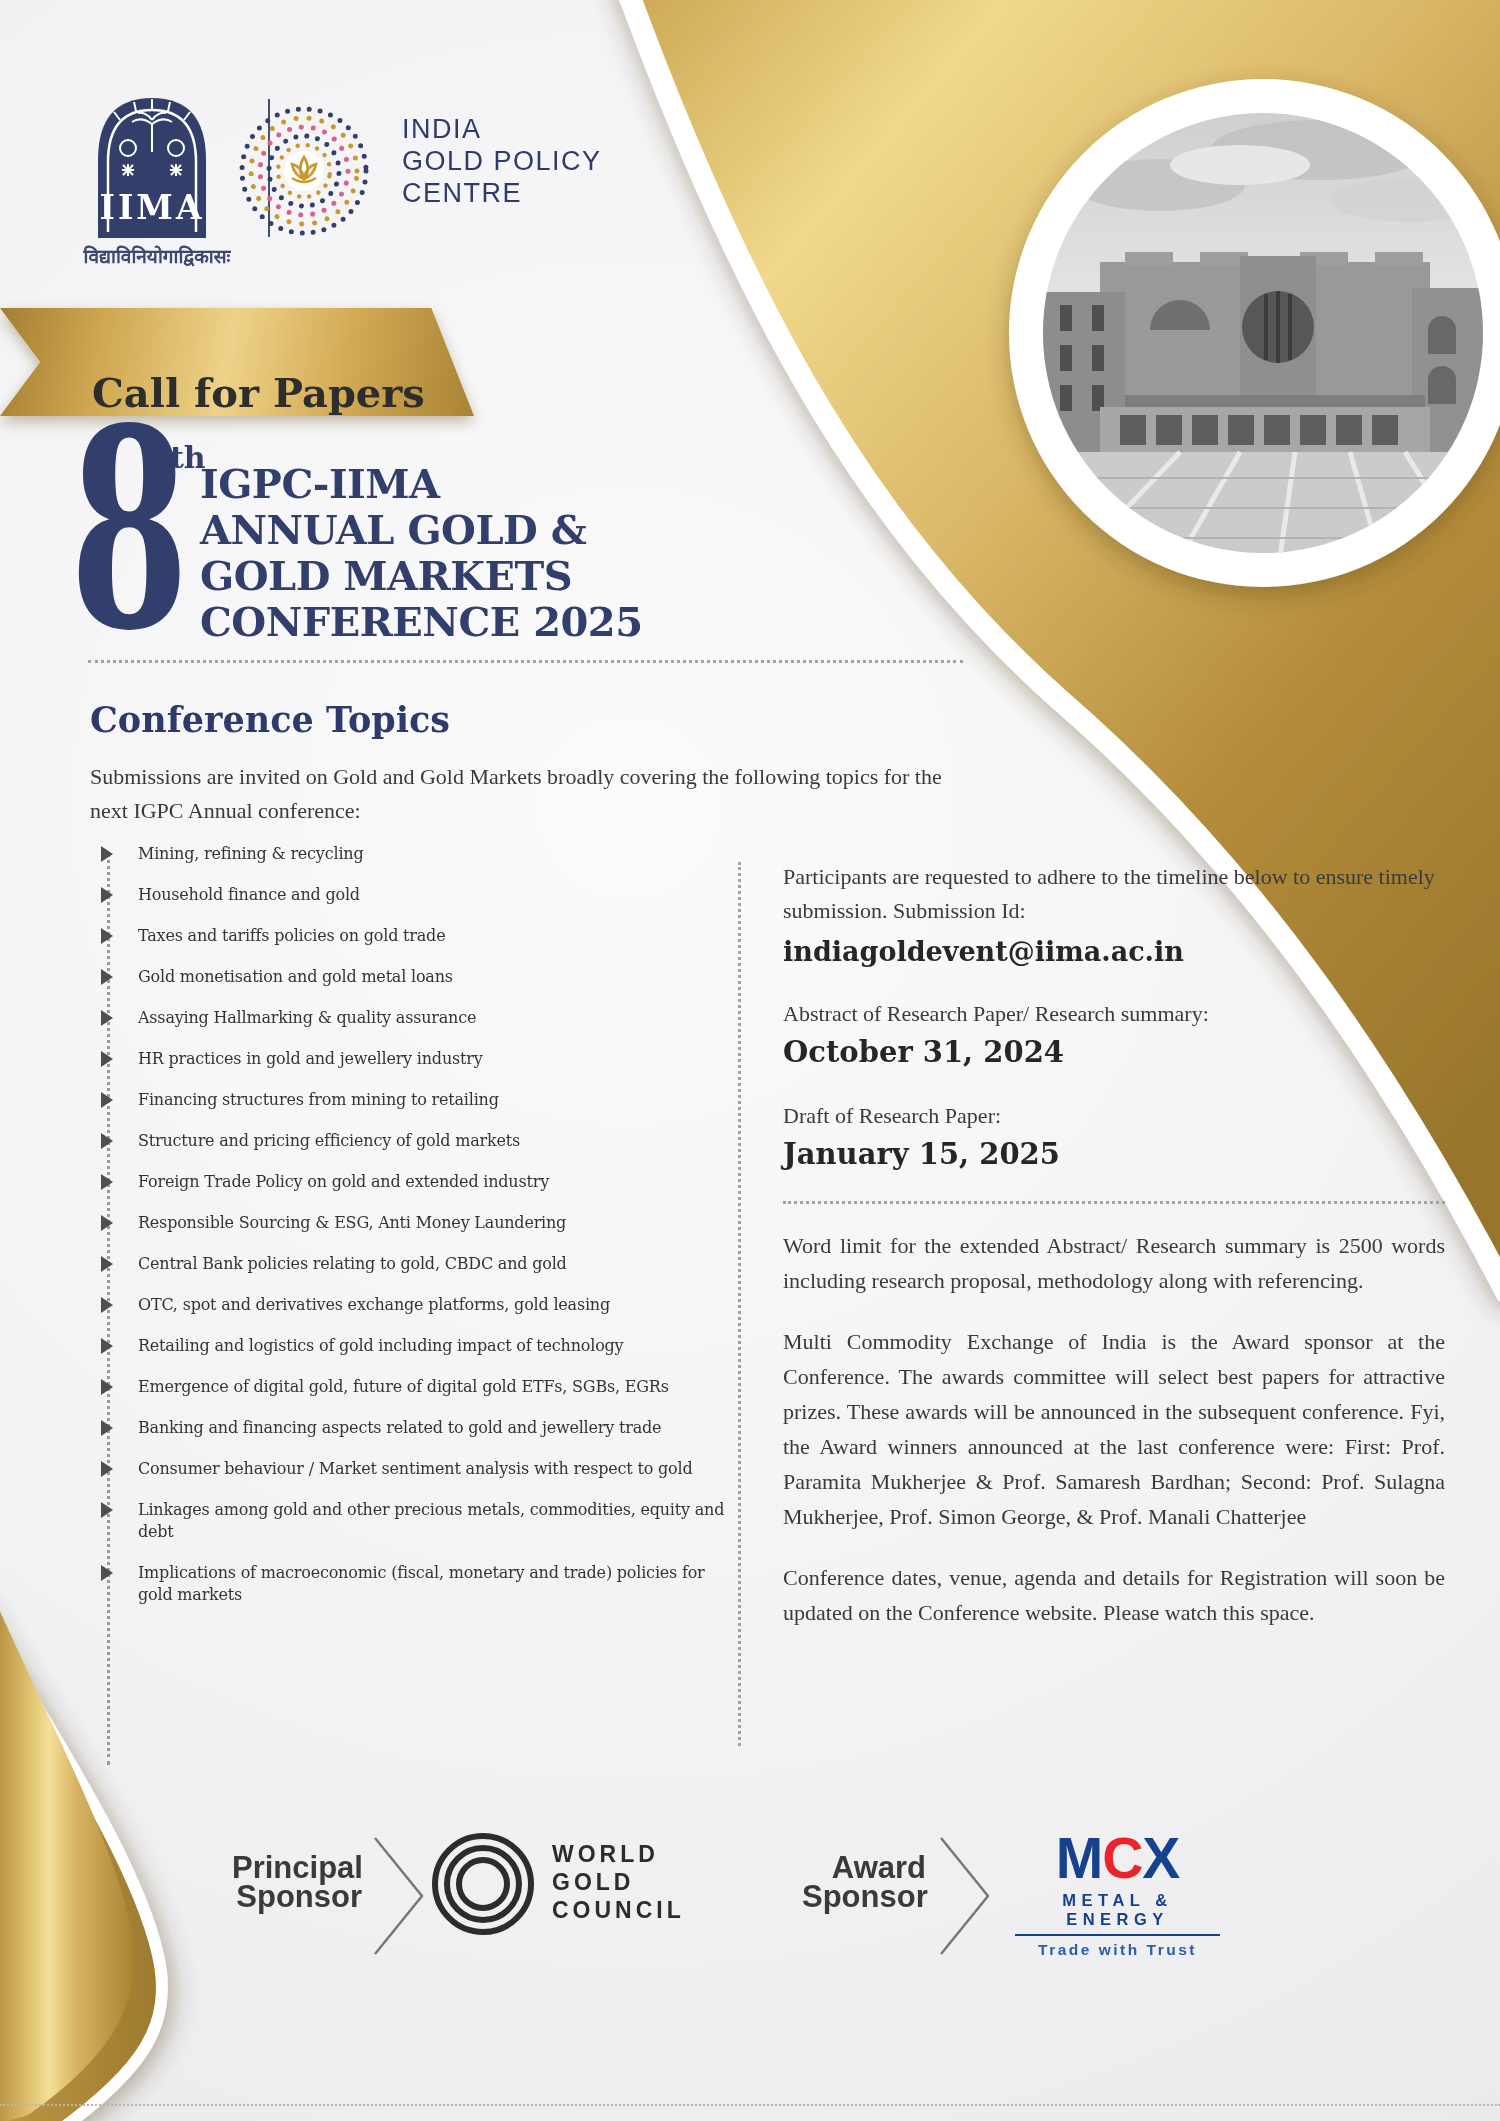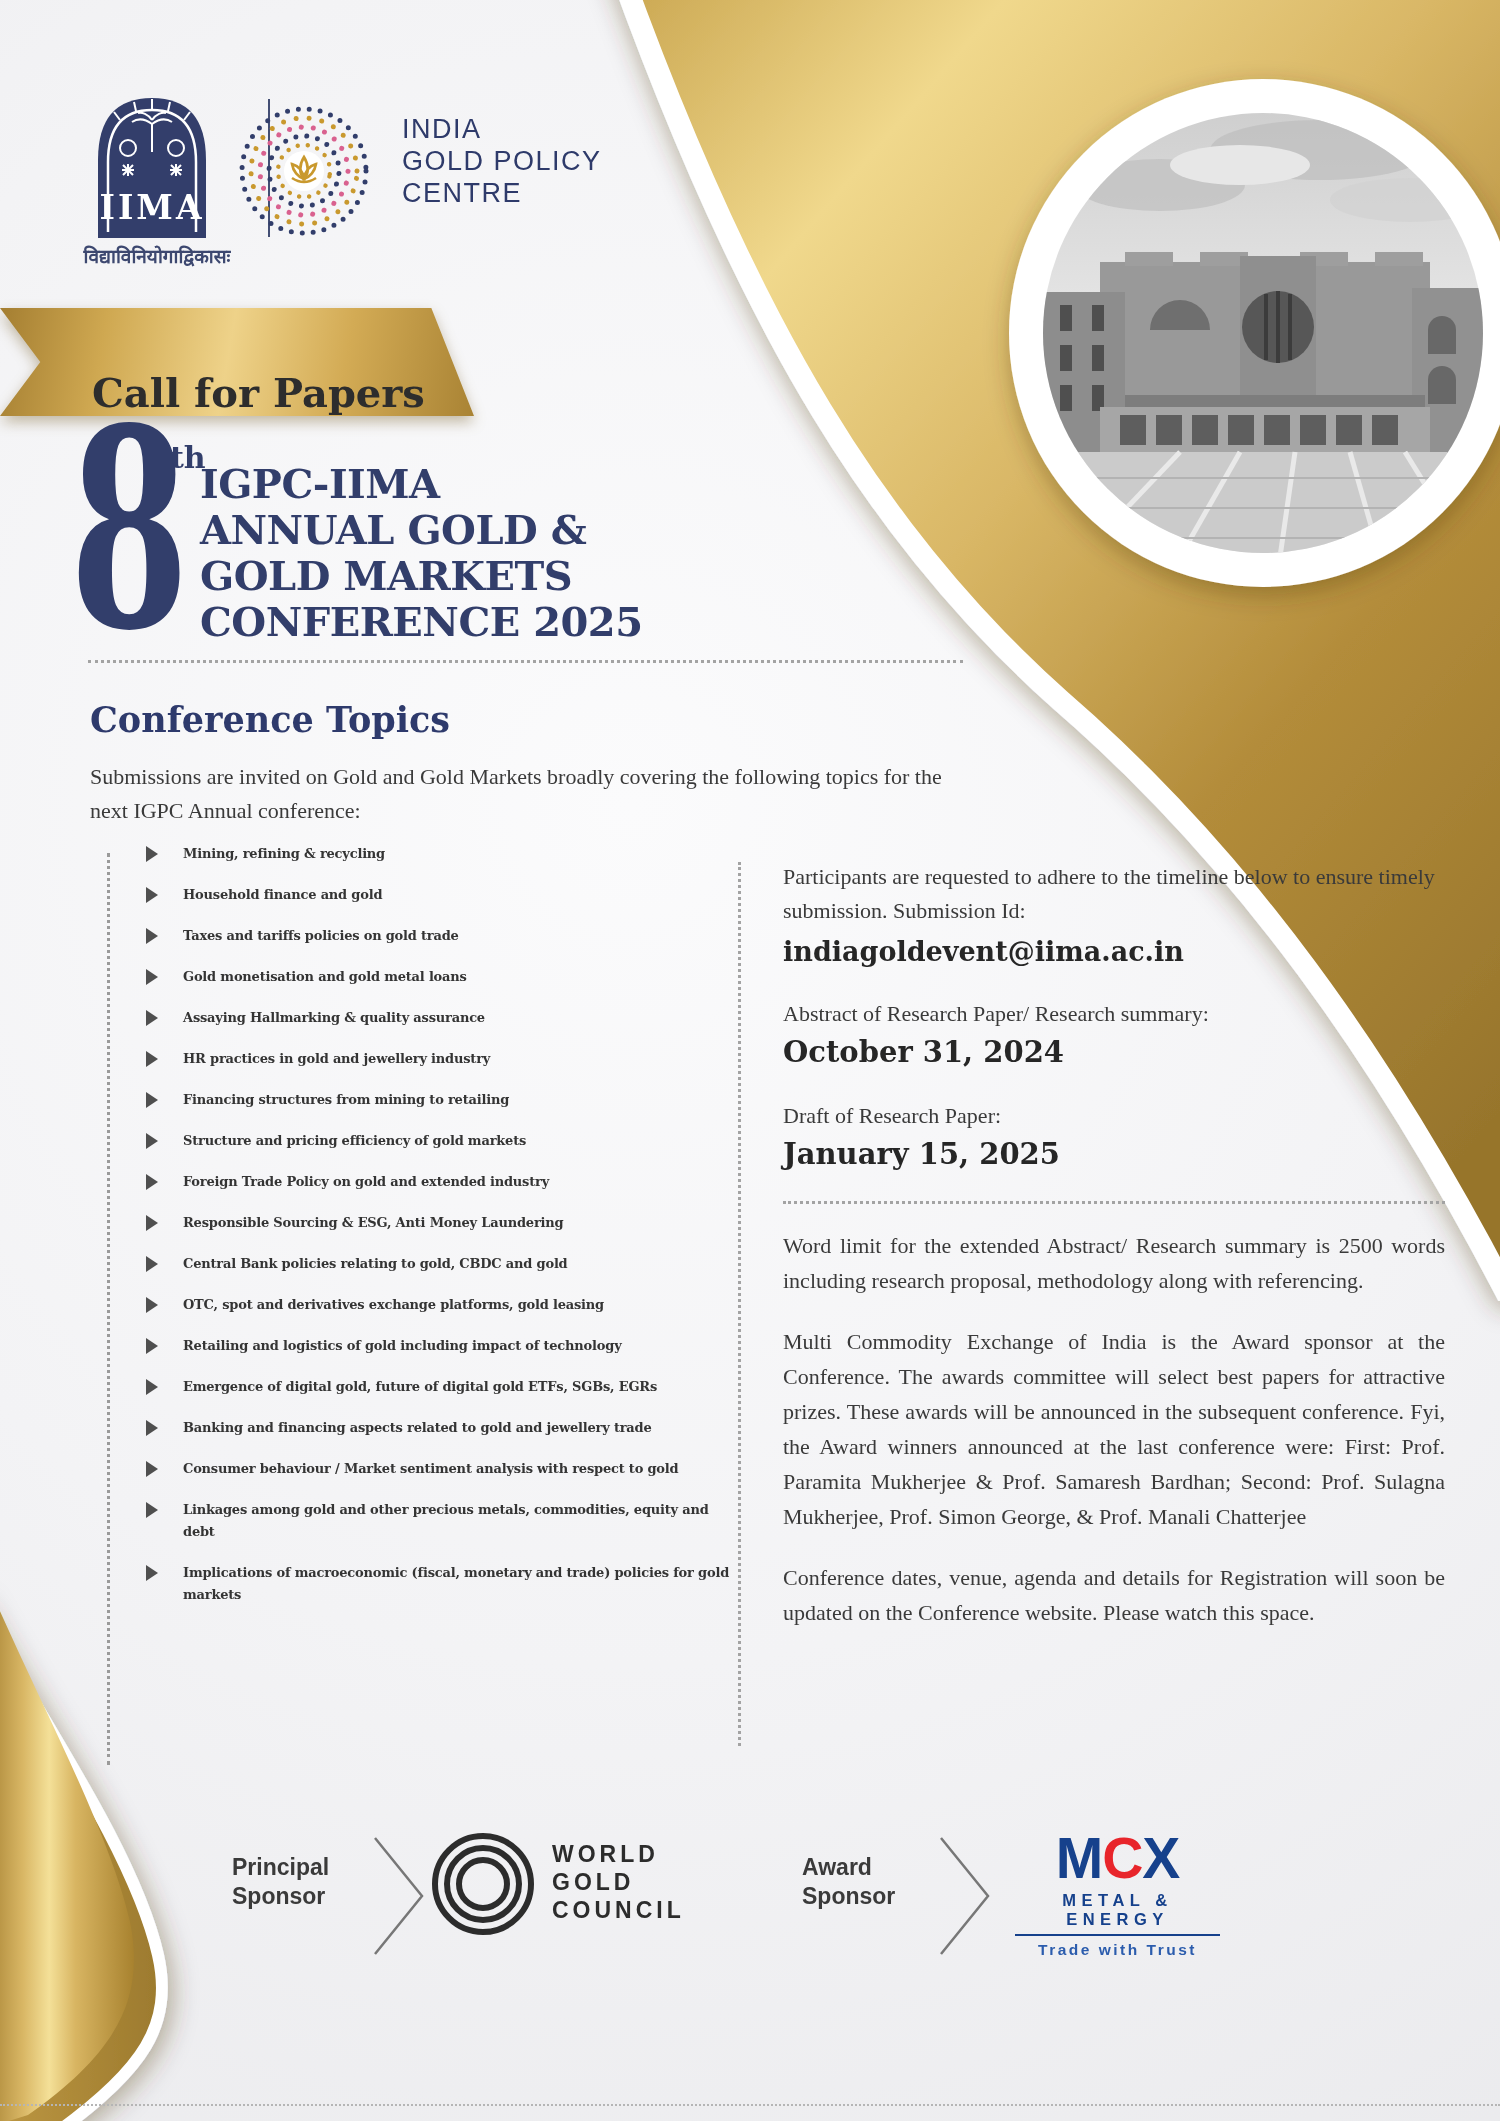--- a/index.html
+++ b/index.html
@@ -40,36 +40,36 @@
   .dotted-v{position:absolute;left:738px;top:862px;height:884px;width:0;border-left:3px dotted #a3a3a3;}
   #rule-bottom{position:absolute;left:0;top:2104px;width:1500px;border-top:2px dotted #b5b5b5;}
   
   .topics-heading{position:absolute;left:90px;top:676px;font-family:"DejaVu Serif",serif;
         font-weight:bold;font-size:35px;color:#2e3a6c;}
   .topics-intro{position:absolute;left:90px;top:738px;width:880px;font-size:22px;line-height:34px;color:#3a3a3a;}
   .topics-list-wrap{position:absolute;left:90px;top:843px;width:648px;}
   .topics-list{list-style:none;margin:0;padding:0 0 0 48px;position:relative;}
   .topic-connector{position:absolute;left:17px;top:10px;height:912px;width:0;border-left:3px dotted #9a9a9a;}
   .topics-list li{position:relative;margin-bottom:19px;font-family:"DejaVu Serif",serif;
-        font-weight:bold;font-size:13px;line-height:22px;letter-spacing:-0.2px;color:#343434;margin-left:45px;}
+        font-weight:normal;font-size:16px;line-height:22px;letter-spacing:-0.2px;color:#343434;}
   .tri{position:absolute;left:-37px;top:3px;width:0;height:0;
         border-left:12px solid #4f4f4f;border-top:8px solid transparent;border-bottom:8px solid transparent;}
   
   .right-col{position:absolute;left:783px;top:860px;width:662px;}
   .tl-heading{font-family:"DejaVu Serif",serif;font-weight:bold;font-size:34px;color:#2e3a6c;margin:0 0 40px 0;}
   .tl-intro{font-size:22px;line-height:34px;color:#3a3a3a;margin:0;}
   .tl-email{font-family:"DejaVu Serif",serif;font-weight:bold;font-size:27px;color:#262626;margin-top:8px;}
   .tl-label{font-size:22px;color:#3a3a3a;margin-top:34px;}
   .tl-date{font-family:"DejaVu Serif",serif;font-weight:bold;font-size:29px;color:#262626;margin-top:8px;}
   .tl-rule{margin:30px 0 24px 0;border-top:3px dotted #a3a3a3;}
   .note-p{font-size:22px;line-height:35px;color:#3a3a3a;text-align:justify;margin:0 0 26px 0;}
   
   .sponsors{position:absolute;left:0;top:1835px;width:1500px;height:175px;}
-  .sponsor-label{position:absolute;text-align:left;font-family:"Liberation Sans",sans-serif;
-        font-weight:bold;font-size:23px;line-height:29px;color:#3a3a3a;}
+  .sponsor-label{position:absolute;text-align:right;font-family:"Liberation Sans",sans-serif;
+        font-weight:bold;font-size:31px;line-height:29px;color:#3a3a3a;}
   #principal-label{left:232px;top:18px;width:130px;}
   #award-label{left:802px;top:18px;width:124px;}
   .chev{position:absolute;width:54px;height:122px;}
   #chev1{left:372px;top:0;}
   #chev2{left:938px;top:0;}
   .wgc-rings{position:absolute;left:426px;top:-8px;width:114px;height:114px;}
   .wgc-text{position:absolute;left:552px;top:5px;font-family:"Liberation Sans",sans-serif;
         font-weight:bold;font-size:23px;line-height:28px;letter-spacing:4px;color:#2c2c2c;}
   .mcx{position:absolute;left:1015px;top:-6px;width:205px;text-align:center;font-family:"Liberation Sans",sans-serif;}
   .mcx-word{font-weight:900;font-size:57px;line-height:58px;letter-spacing:-1px;}

